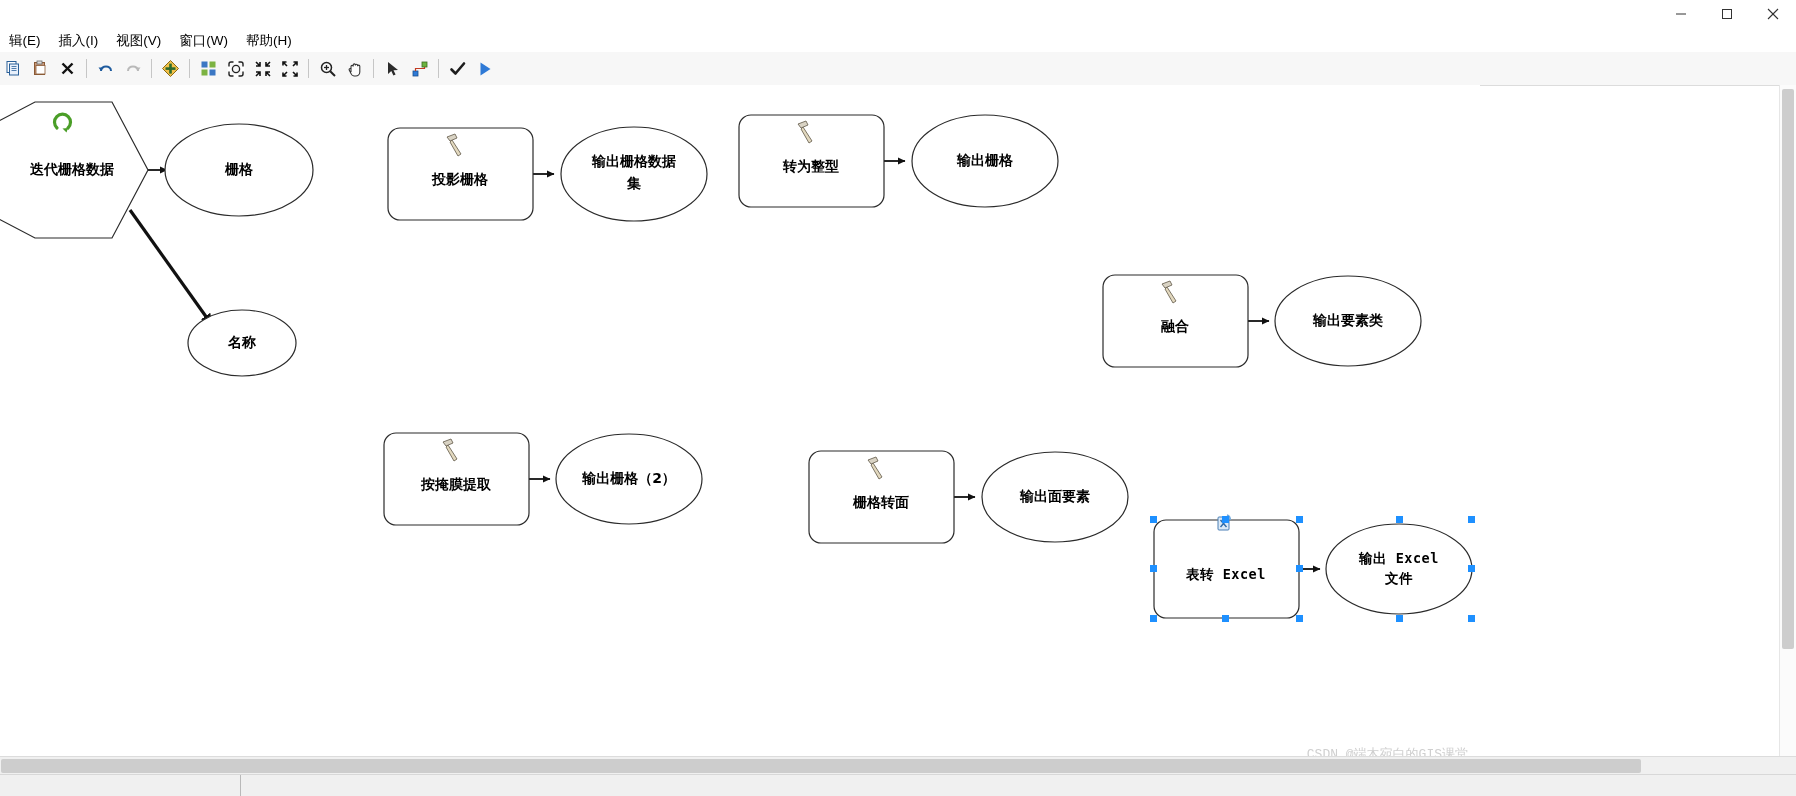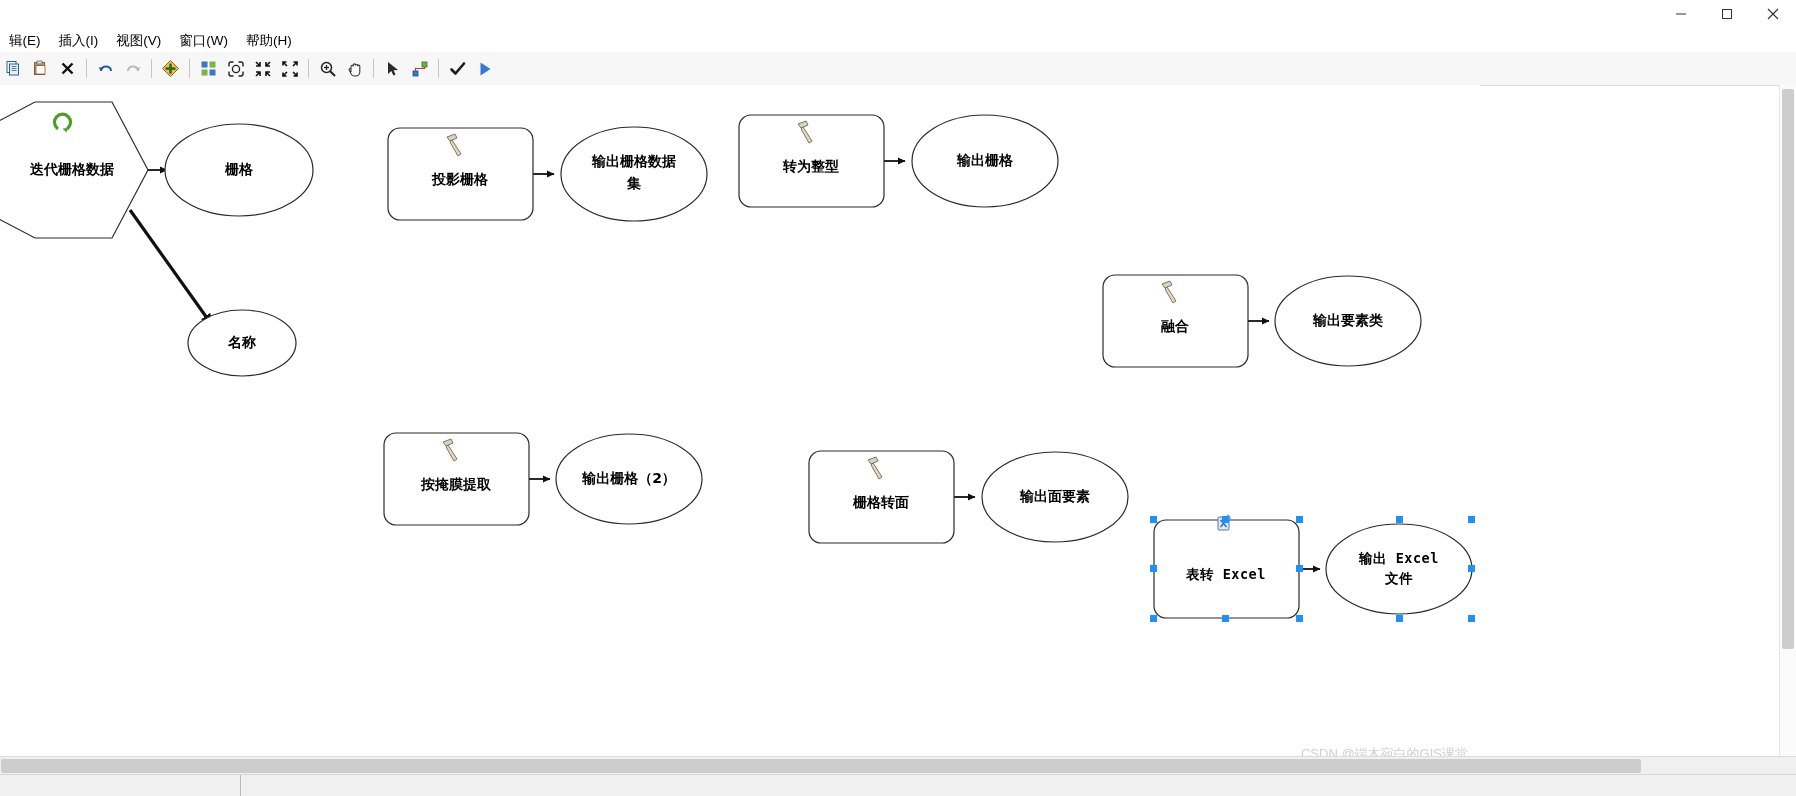--- a/index.html
+++ b/index.html
@@ -78,21 +78,21 @@
   .statusline{position:absolute;left:240px;top:0;width:1px;height:22px;background:#b9b9b9;}
   .vscroll{
     position:absolute;right:0;top:85px;width:16px;height:671px;background:#fbfbfb;
     border-left:1px solid #e6e6e6;
   }
   .vthumb{position:absolute;left:2px;top:4px;width:12px;height:560px;background:#cdcdcd;border-radius:2px;}
 
   
   .watermark{
     position:absolute;right:12px;top:660px;
-    font-family:Liberation Sans, sans-serif;
+    font-family:Liberation Mono, monospace;
     font-size:13px;color:#cfcfcf;white-space:nowrap;
   }
   .handle{fill:#1e90ff;}
 </style>
 </head>
 <body>
 
 <div class="app">
 
   <div class="titlebar">

